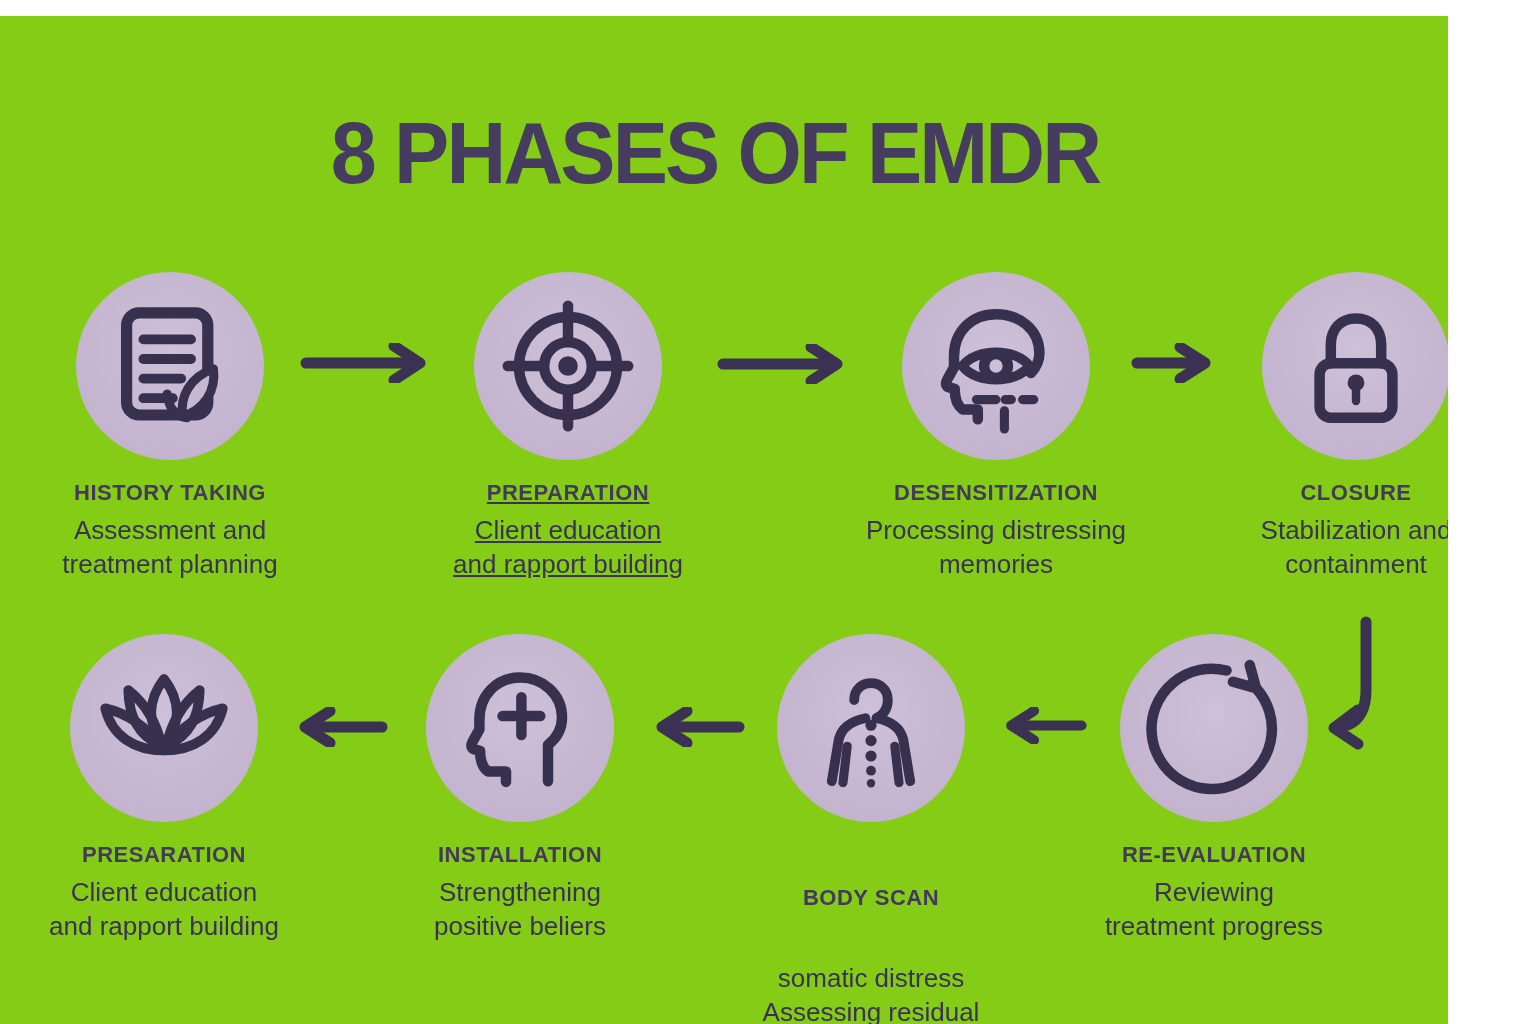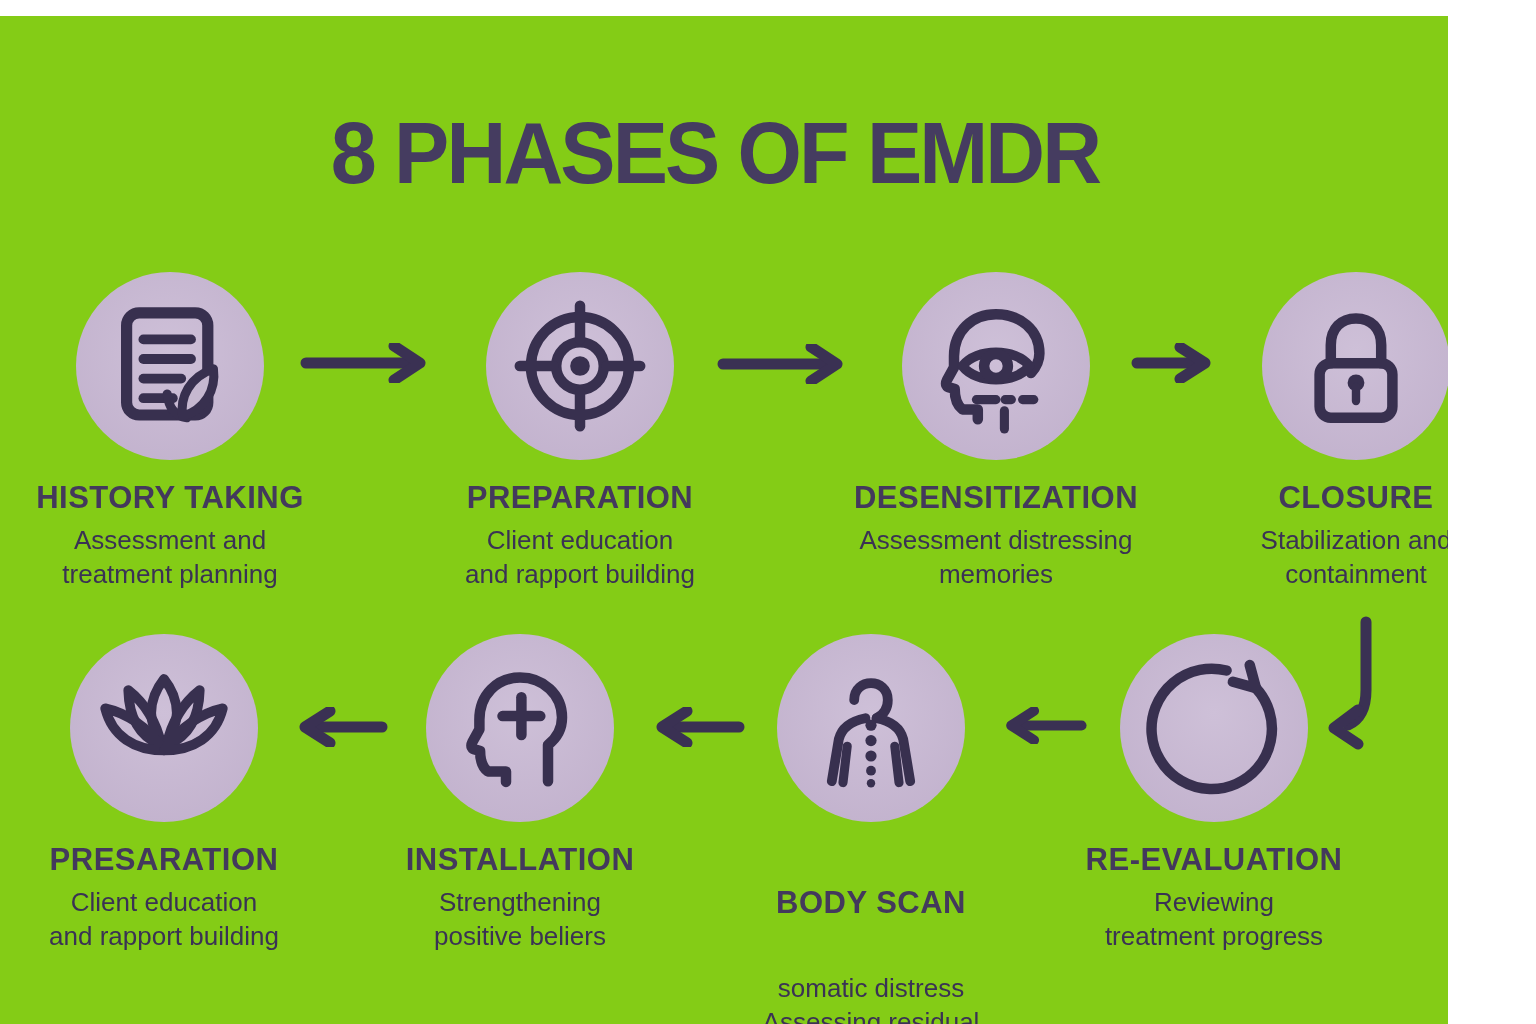--- a/index.html
+++ b/index.html
@@ -21,21 +21,21 @@
   .row1 { top:256px; }
   .row2 { top:618px; }
   .circle {
     width:188px; height:188px; border-radius:50%;
     background:radial-gradient(circle at 50% 42%, #cec0d8 0%, #c3b3ce 78%);
     display:flex; align-items:center; justify-content:center;
   }
   .icon svg { width:140px; height:140px; display:block; }
   .ink { stroke:#38304f; fill:none; stroke-linecap:round; stroke-linejoin:round; }
   .phase h2 {
-    margin:20px 0 0; font-size:31px; font-weight:700;
+    margin:20px 0 0; font-size:22px; font-weight:700;
     color:#43395c; letter-spacing:.5px; white-space:nowrap;
   }
   .desc { margin-top:7px; font-size:26px; line-height:34px; text-align:center; color:#3a3254; }
   .arrow { position:absolute; }
   .arrow svg { display:block; }
   .astroke { stroke:#3a3153; fill:none; stroke-linecap:round; stroke-linejoin:round; stroke-width:11; }
 </style>
 </head>
 <body>
 
@@ -102,21 +102,21 @@
         </svg>
       </span>
     </div>
     <h2>HISTORY TAKING</h2>
     <div class="desc">
       <div>Assessment and</div>
       <div>treatment planning</div>
     </div>
   </div>
 
-  <div class="phase row1" style="left:400px;">
+  <div class="phase row1" style="left:388px;text-decoration:underline;">
     <div class="circle">
       <span class="icon">
         <svg viewBox="0 0 200 200">
           <circle class="ink" cx="100" cy="100" r="70" stroke-width="15"></circle>
           <circle class="ink" cx="100" cy="100" r="34" stroke-width="15"></circle>
           <circle cx="100" cy="100" r="14" fill="#38304f"></circle>
           <path class="ink" stroke-width="15" d="M100,14 V62"></path>
           <path class="ink" stroke-width="15" d="M100,138 V186"></path>
           <path class="ink" stroke-width="15" d="M14,100 H62"></path>
           <path class="ink" stroke-width="15" d="M138,100 H186"></path>
@@ -139,21 +139,21 @@
           <circle class="ink" cx="100" cy="100" r="17" stroke-width="15"></circle>
           <path class="ink" stroke-width="13" d="M72,148 H100"></path>
           <path class="ink" stroke-width="13" d="M113,148 H122"></path>
           <path class="ink" stroke-width="13" d="M138,148 H154"></path>
           <path class="ink" stroke-width="13" d="M112,164 V190"></path>
         </svg>
       </span>
     </div>
     <h2>DESENSITIZATION</h2>
     <div class="desc">
-      <div>Assessment distressing</div>
+      <div>Processing distressing</div>
       <div>memories</div>
     </div>
   </div>
 
   <div class="phase row1" style="left:1176px;">
     <div class="circle">
       <span class="icon">
         <svg viewBox="0 0 200 200">
           <path class="ink" stroke-width="15" d="M64,96 V70 C64,46 79,32 100,32 C121,32 136,46 136,70 V96"></path>
           <rect class="ink" x="48" y="96" width="104" height="78" rx="16" stroke-width="15"></rect>

